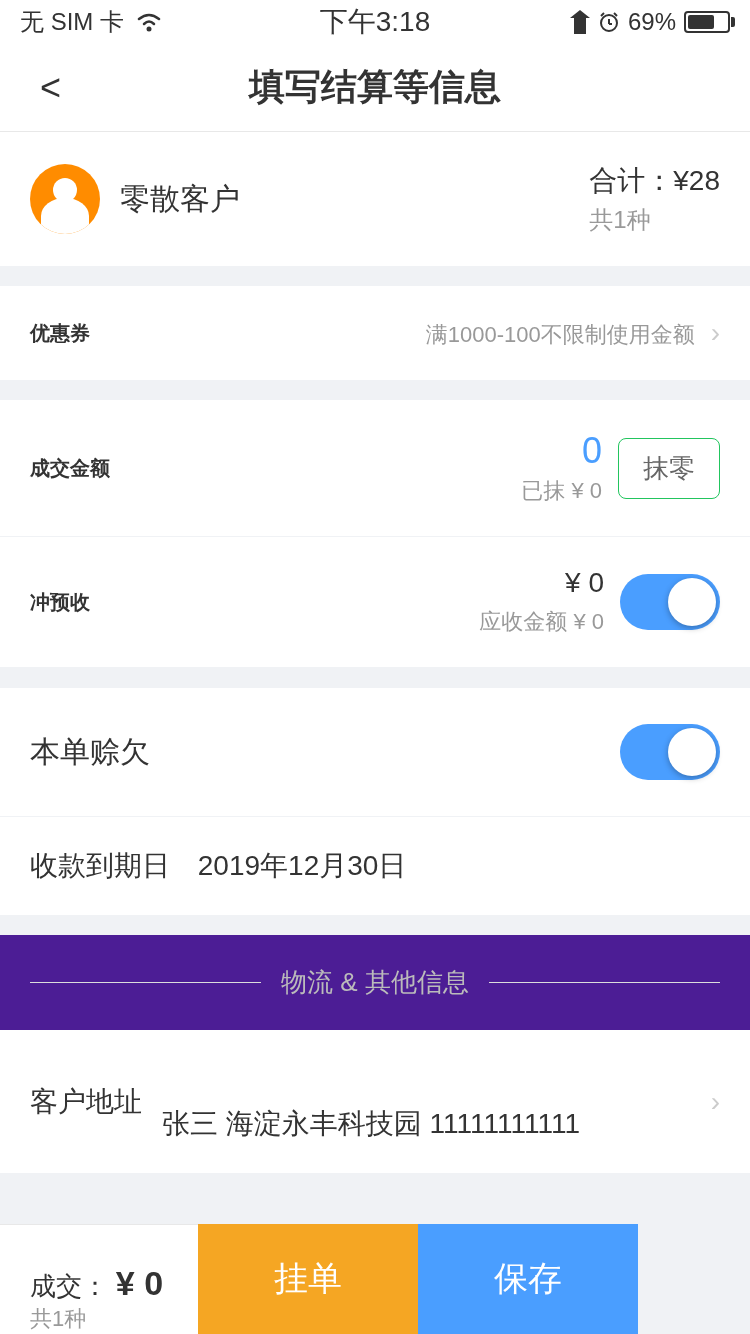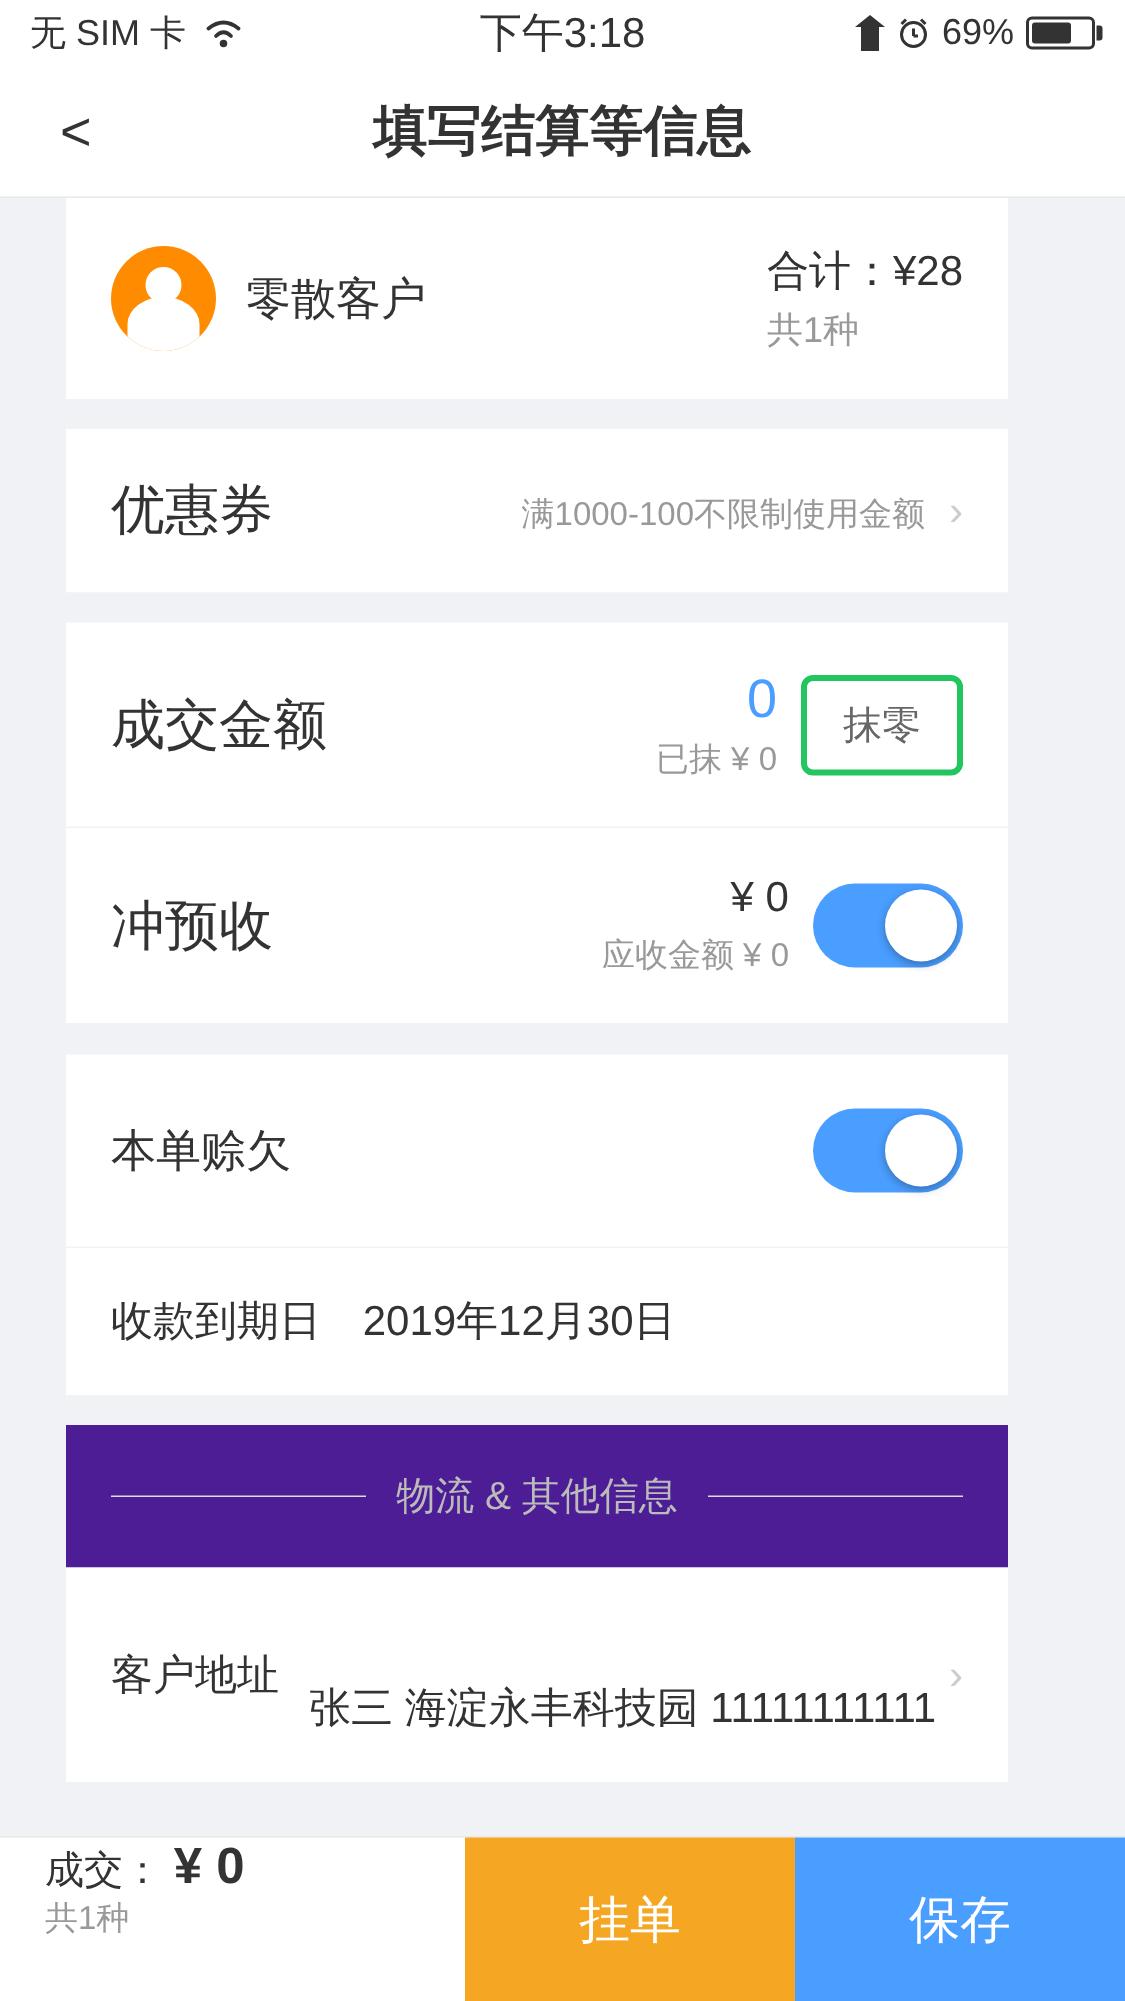--- a/index.html
+++ b/index.html
@@ -92,23 +92,22 @@
       position: absolute;
       left: 50%;
       transform: translateX(-50%);
       font-size: 36px;
       font-weight: 600;
       color: #333;
     }
 
     
     .content {
-      width: 672px;
+      width: 750px;
       padding-bottom: 120px;
-      padding-left: 44px;
     }
 
     
     .customer-section {
       background: #fff;
       padding: 30px;
       display: flex;
       align-items: center;
       justify-content: space-between;
       margin-bottom: 20px;
@@ -180,23 +179,23 @@
       display: flex;
       align-items: center;
       justify-content: space-between;
       padding: 30px;
       border-bottom: 1px solid #f0f2f5;
     }
     .row-item:last-child {
       border-bottom: none;
     }
     .row-label {
-      font-size: 36px;
-      color: #333;
-      font-weight: 400;
+      font-size: 20px;
+      color: #333;
+      font-weight: 700;
     }
     .row-right {
       display: flex;
       align-items: center;
       gap: 16px;
     }
     .row-value {
       text-align: right;
     }
 
@@ -236,21 +235,21 @@
       min-width: 60px;
       text-align: right;
     }
     .amount-sub {
       font-size: 22px;
       color: #999;
       text-align: right;
       margin-top: 4px;
     }
     .round-btn {
-      border: 4px solid #22c55e;
+      border: 1px solid #22c55e;
       border-radius: 8px;
       padding: 12px 24px;
       font-size: 26px;
       color: #666;
       background: #fff;
       cursor: pointer;
     }
 
     
     .toggle-container {
@@ -362,25 +361,25 @@
       text-overflow: ellipsis;
       white-space: nowrap;
       margin-top: 45px;
     }
 
     
     .bottom-bar {
       position: fixed;
       bottom: 0;
       left: 0;
-      width: 750px;
+      width: 638px;
       height: 110px;
       background: #fff;
       display: flex;
-      align-items: flex-start;
+      align-items: flex-end;
       border-top: 1px solid #e8e8e8;
     }
     .bottom-left {
       flex: 1;
       padding: 0 30px;
     }
     .bottom-deal {
       font-size: 26px;
       color: #333;
     }

